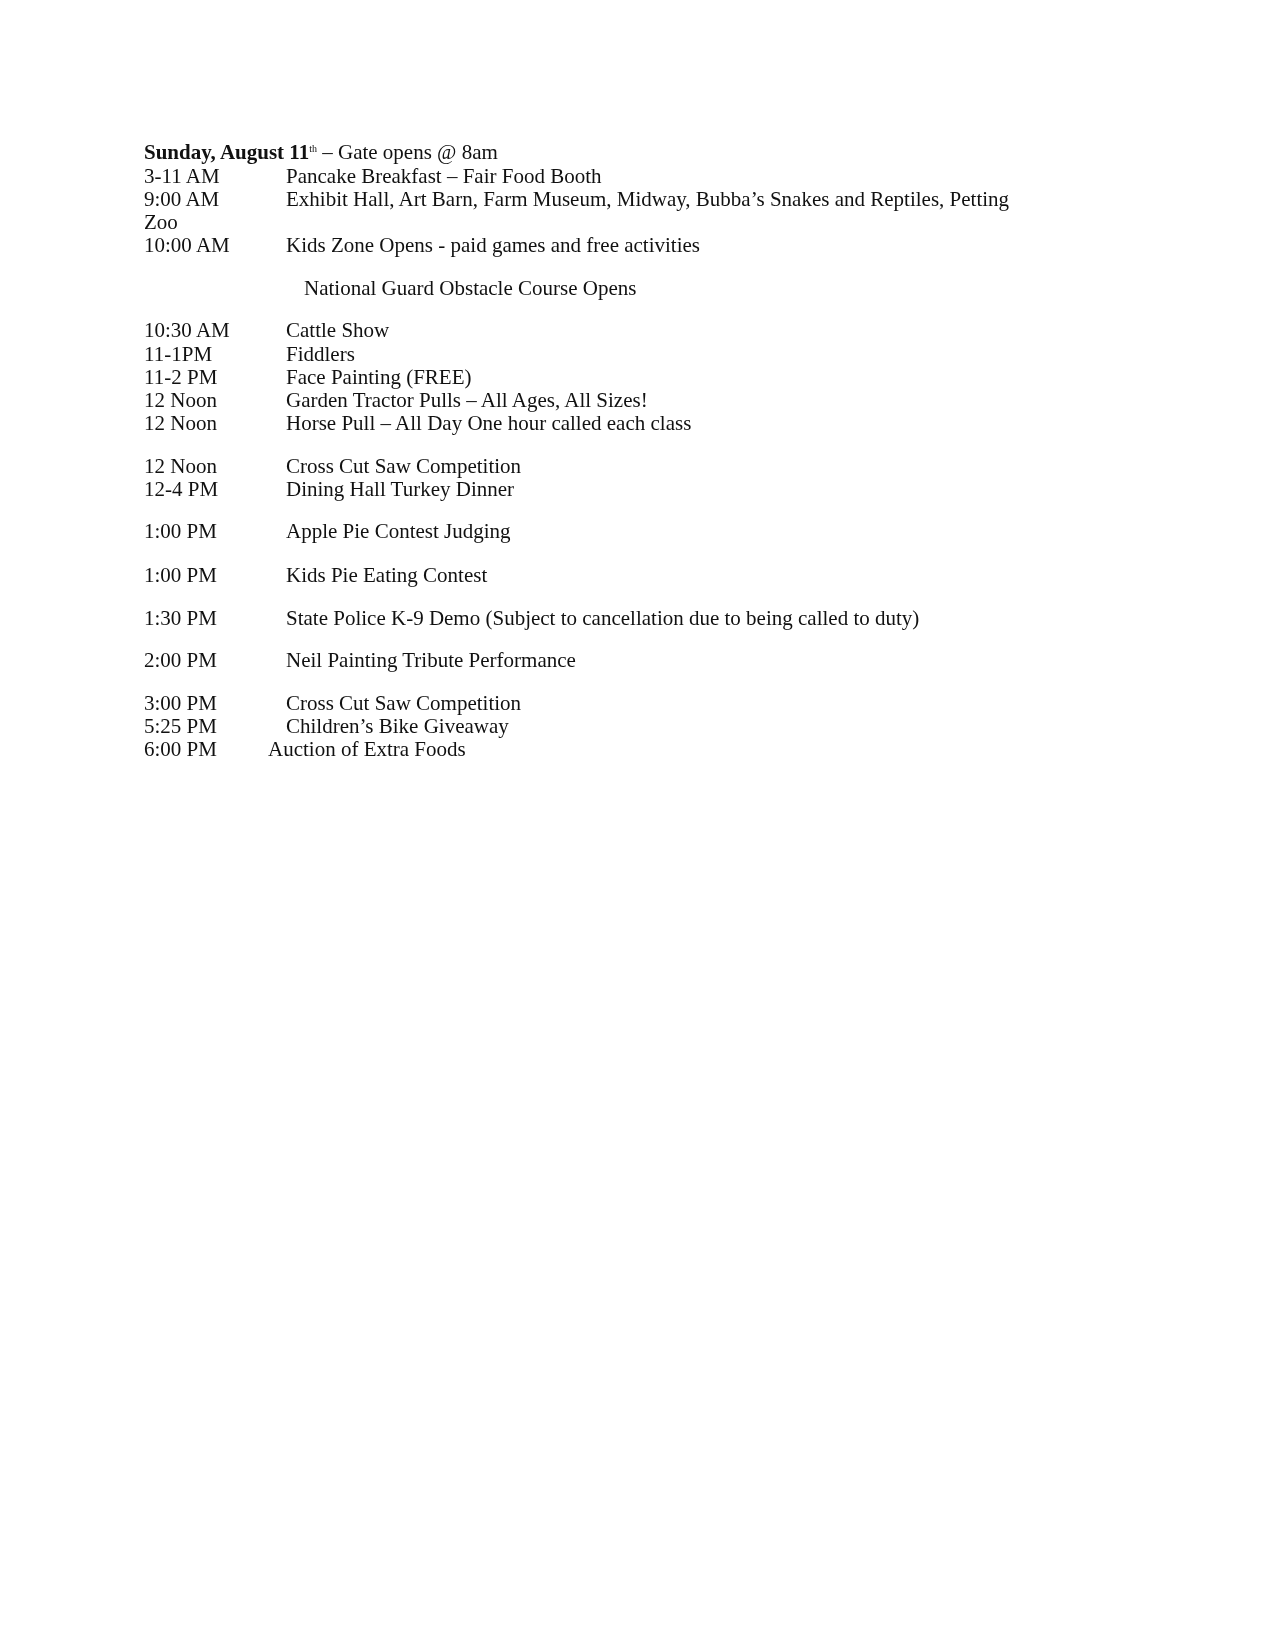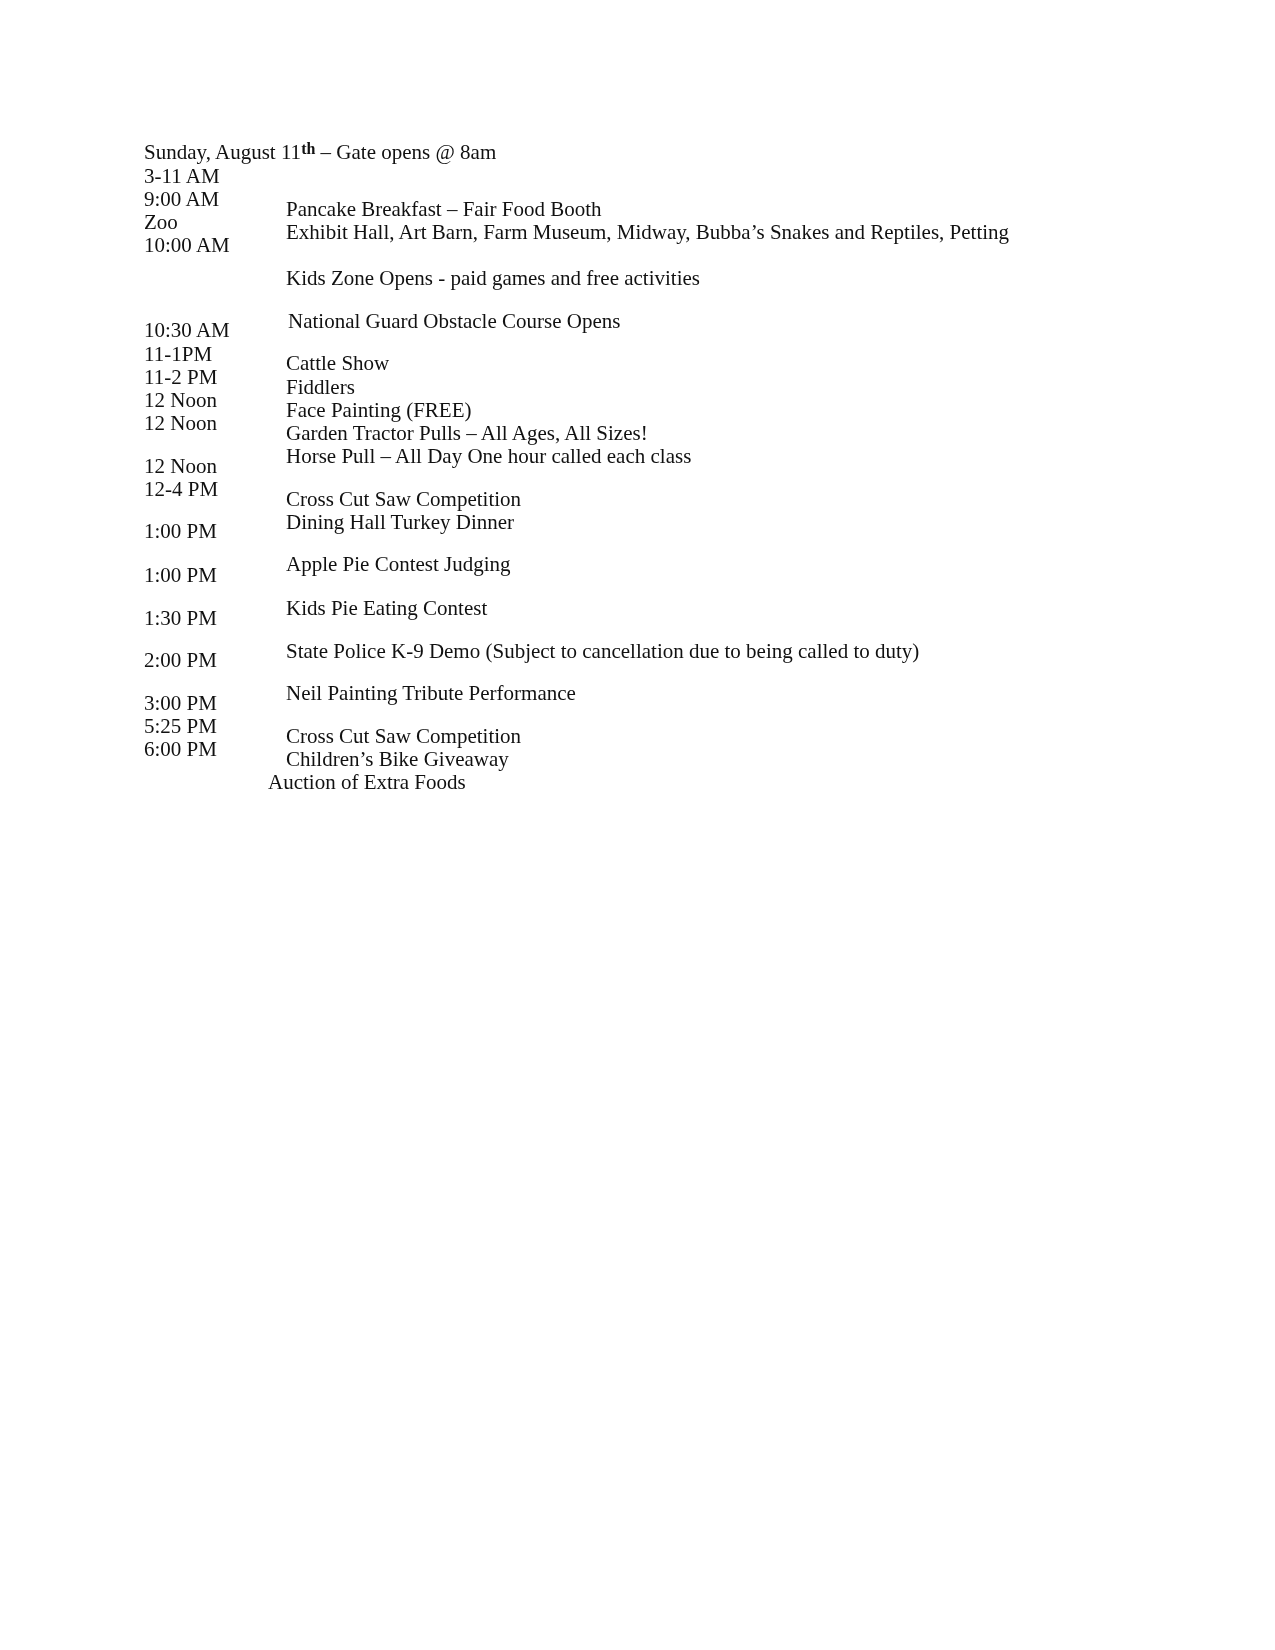--- a/index.html
+++ b/index.html
@@ -1,21 +1,21 @@
 <!DOCTYPE html>
 <html><head>
 <meta charset="utf-8">
 <style>
   html, body { margin:0; padding:0; background:#ffffff; }
   body { width:1275px; height:1650px; position:relative; font-family:"Liberation Serif", serif; color:#111; font-size:21px; }
   .line { position:absolute; left:144px; white-space:nowrap; line-height:23px; }
   .time { position:absolute; left:144px; }
-  .evt { position:absolute; left:286px;margin-top:33px; }
-  .hdr b { font-weight:normal; }
-  sup { font-size:16px; vertical-align:top; position:relative; top:-4px; font-weight:bold; }
+  .evt { position:absolute; left:286px; }
+  .hdr b { font-weight:bold; }
+  sup { font-size:10px; vertical-align:top; position:relative; top:-4px; font-weight:normal; }
 </style>
 </head>
 <body>
 
 <div>
   <div class="line hdr" style="top:141px">
     <b>Sunday, August 11</b><sup>th</sup><span> – Gate opens @ 8am</span>
   </div>
   <div id="rows">
       <div class="line" style="top: 165px;">
@@ -29,21 +29,21 @@
       <div class="line" style="top: 211px;">
         <span class="time" style="left:0">Zoo</span>
         <span class="evt" style="left:142px"></span>
       </div>
       <div class="line" style="top: 234px;">
         <span class="time" style="left:0">10:00 AM</span>
         <span class="evt" style="left:142px">Kids Zone Opens - paid games and free activities</span>
       </div>
       <div class="line" style="top: 277px;">
         <span class="time" style="left:0"></span>
-        <span class="evt" style="left:144px">National Guard Obstacle Course Opens</span>
+        <span class="evt" style="left:160px">National Guard Obstacle Course Opens</span>
       </div>
       <div class="line" style="top: 319px;">
         <span class="time" style="left:0">10:30 AM</span>
         <span class="evt" style="left:142px">Cattle Show</span>
       </div>
       <div class="line" style="top: 343px;">
         <span class="time" style="left:0">11-1PM</span>
         <span class="evt" style="left:142px">Fiddlers</span>
       </div>
       <div class="line" style="top: 366px;">

